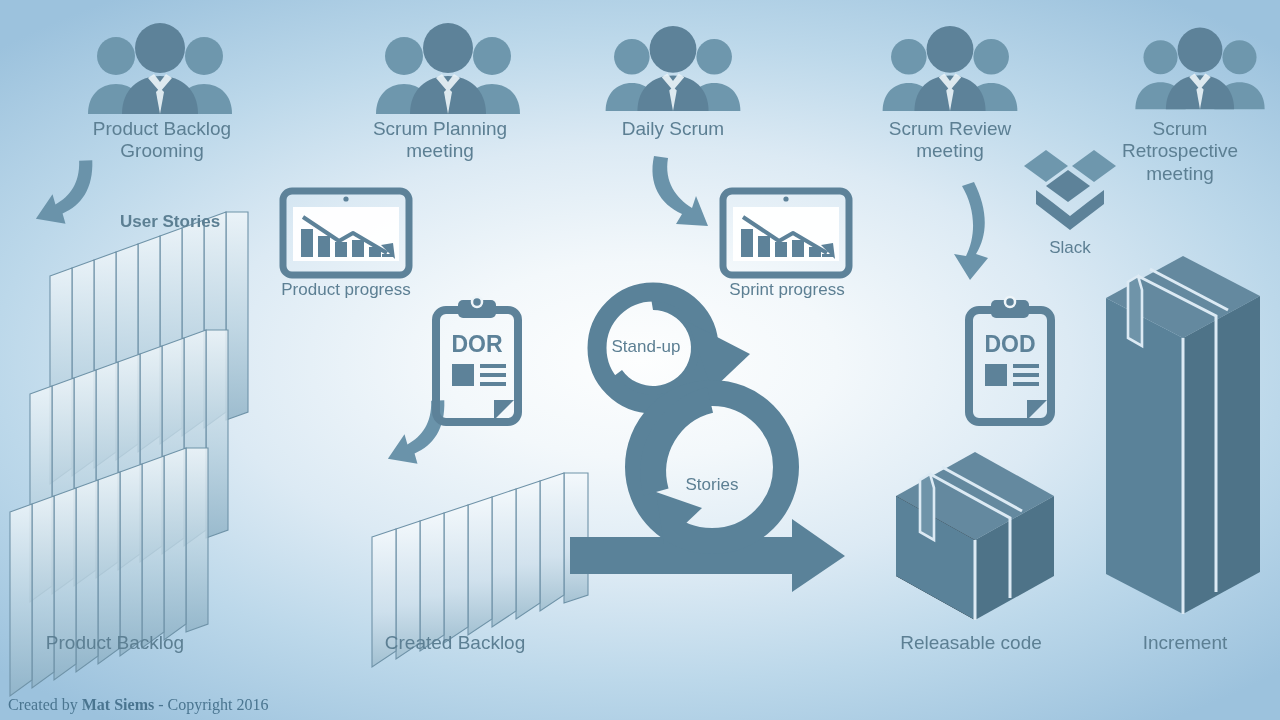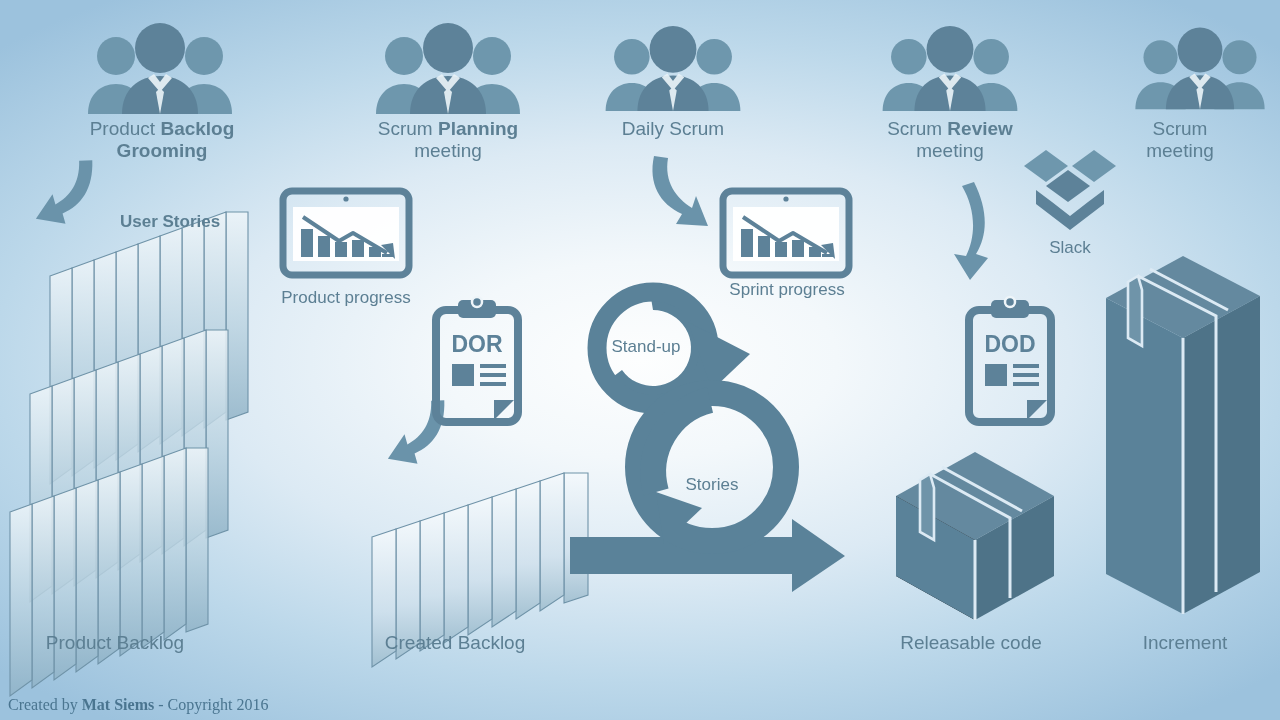--- a/index.html
+++ b/index.html
@@ -11,21 +11,21 @@
   }
   #stage{
     position:relative;width:1280px;height:720px;
     background:
       radial-gradient(ellipse 70% 62% at 50% 50%, #fdfefe 0%, #f3f8fb 22%, #dceaf4 48%, #bcd8ea 72%, #9cc2dd 100%);
   }
   .lbl{
     position:absolute;color:#5c7f93;line-height:1.18;
     text-align:center;white-space:nowrap;
   }
-  .lbl b{font-weight:bold;}
+  .lbl b{font-weight:normal;}
   .lbl.top{font-size:19px;}
   .lbl.bottom{font-size:19px;}
   .lbl.small{font-size:17px;}
   .ico{position:absolute;}
   svg{display:block;overflow:visible;}
   .footer{
     position:absolute;left:8px;bottom:6px;
     font-family:"Liberation Serif","DejaVu Serif",serif;
     font-size:16px;color:#4a7590;
   }
@@ -148,36 +148,37 @@
           <path d="M74 70 L78 92 L82 70 L78 66 Z"></path>
       </g>
     </svg>
   </div>
 
   <div class="lbl top" style="left:0px;top:118px;width:324px;">
     <div><span>Product </span><b>Backlog</b></div>
     <div><b>Grooming</b></div>
   </div>
 
-  <div class="lbl top" style="left:288px;top:118px;width:320px;">
+  <div class="lbl top" style="left:280px;top:118px;width:320px;">
     <div><span>Scrum </span><b>Planning</b></div>
     <div><span>meeting</span></div>
   </div>
 
   <div class="lbl top" style="left:553px;top:118px;width:240px;">
     <div><span>Daily Scrum</span></div>
   </div>
 
   <div class="lbl top" style="left:830px;top:118px;width:240px;">
     <div><span>Scrum </span><b>Review</b></div>
     <div><span>meeting</span></div>
   </div>
 
   <div class="lbl top" style="left:1080px;top:118px;width:200px;">
     <div><span>Scrum</span></div>
+    <div><b>Retrospective</b></div>
     <div><span>meeting</span></div>
   </div>
 
   <div class="ico" style="left:30px;top:152px;">
     <svg width="78" height="96" viewBox="0 0 78 96">
       <path d="M58 6 C62 34 52 52 34 62 L38 72 L8 70 L22 44 L26 54 C40 44 48 30 45 8 Z" fill="#6a93aa" transform="rotate(6 39 48)"></path>
     </svg>
   </div>
 
   <div class="ico" style="left:382px;top:392px;">
@@ -316,21 +317,21 @@
         <rect x="37" y="47" width="12" height="21"></rect>
         <rect x="54" y="53" width="12" height="15"></rect>
         <rect x="71" y="51" width="12" height="17"></rect>
         <rect x="88" y="58" width="12" height="10"></rect>
         <rect x="101" y="65" width="11" height="3"></rect>
       </g>
       <path d="M22 28 L58 52 L72 44 L106 64" fill="none" stroke="#5d8299" stroke-width="4" stroke-linejoin="round"></path>
       <path d="M114 70 L100 56 L112 54 Z" fill="#5d8299"></path>
     </svg>
   </div>
-  <div class="lbl small" style="left:256px;top:280px;width:180px;margin-top:8px;">
+  <div class="lbl small" style="left:256px;top:280px;width:180px;">
     <span>Product progress</span>
   </div>
 
   <div class="ico" style="left:721px;top:189px;">
     <svg width="130" height="88" viewBox="0 0 130 88">
       <rect x="2" y="2" width="126" height="84" rx="9" fill="none" stroke="#5d8299" stroke-width="7"></rect>
       <circle cx="65" cy="10" r="2.6" fill="#5d8299"></circle>
       <rect x="12" y="18" width="106" height="54" fill="#ffffff" opacity="0.95"></rect>
       <g fill="#5d8299">
         <rect x="20" y="40" width="12" height="28"></rect>

